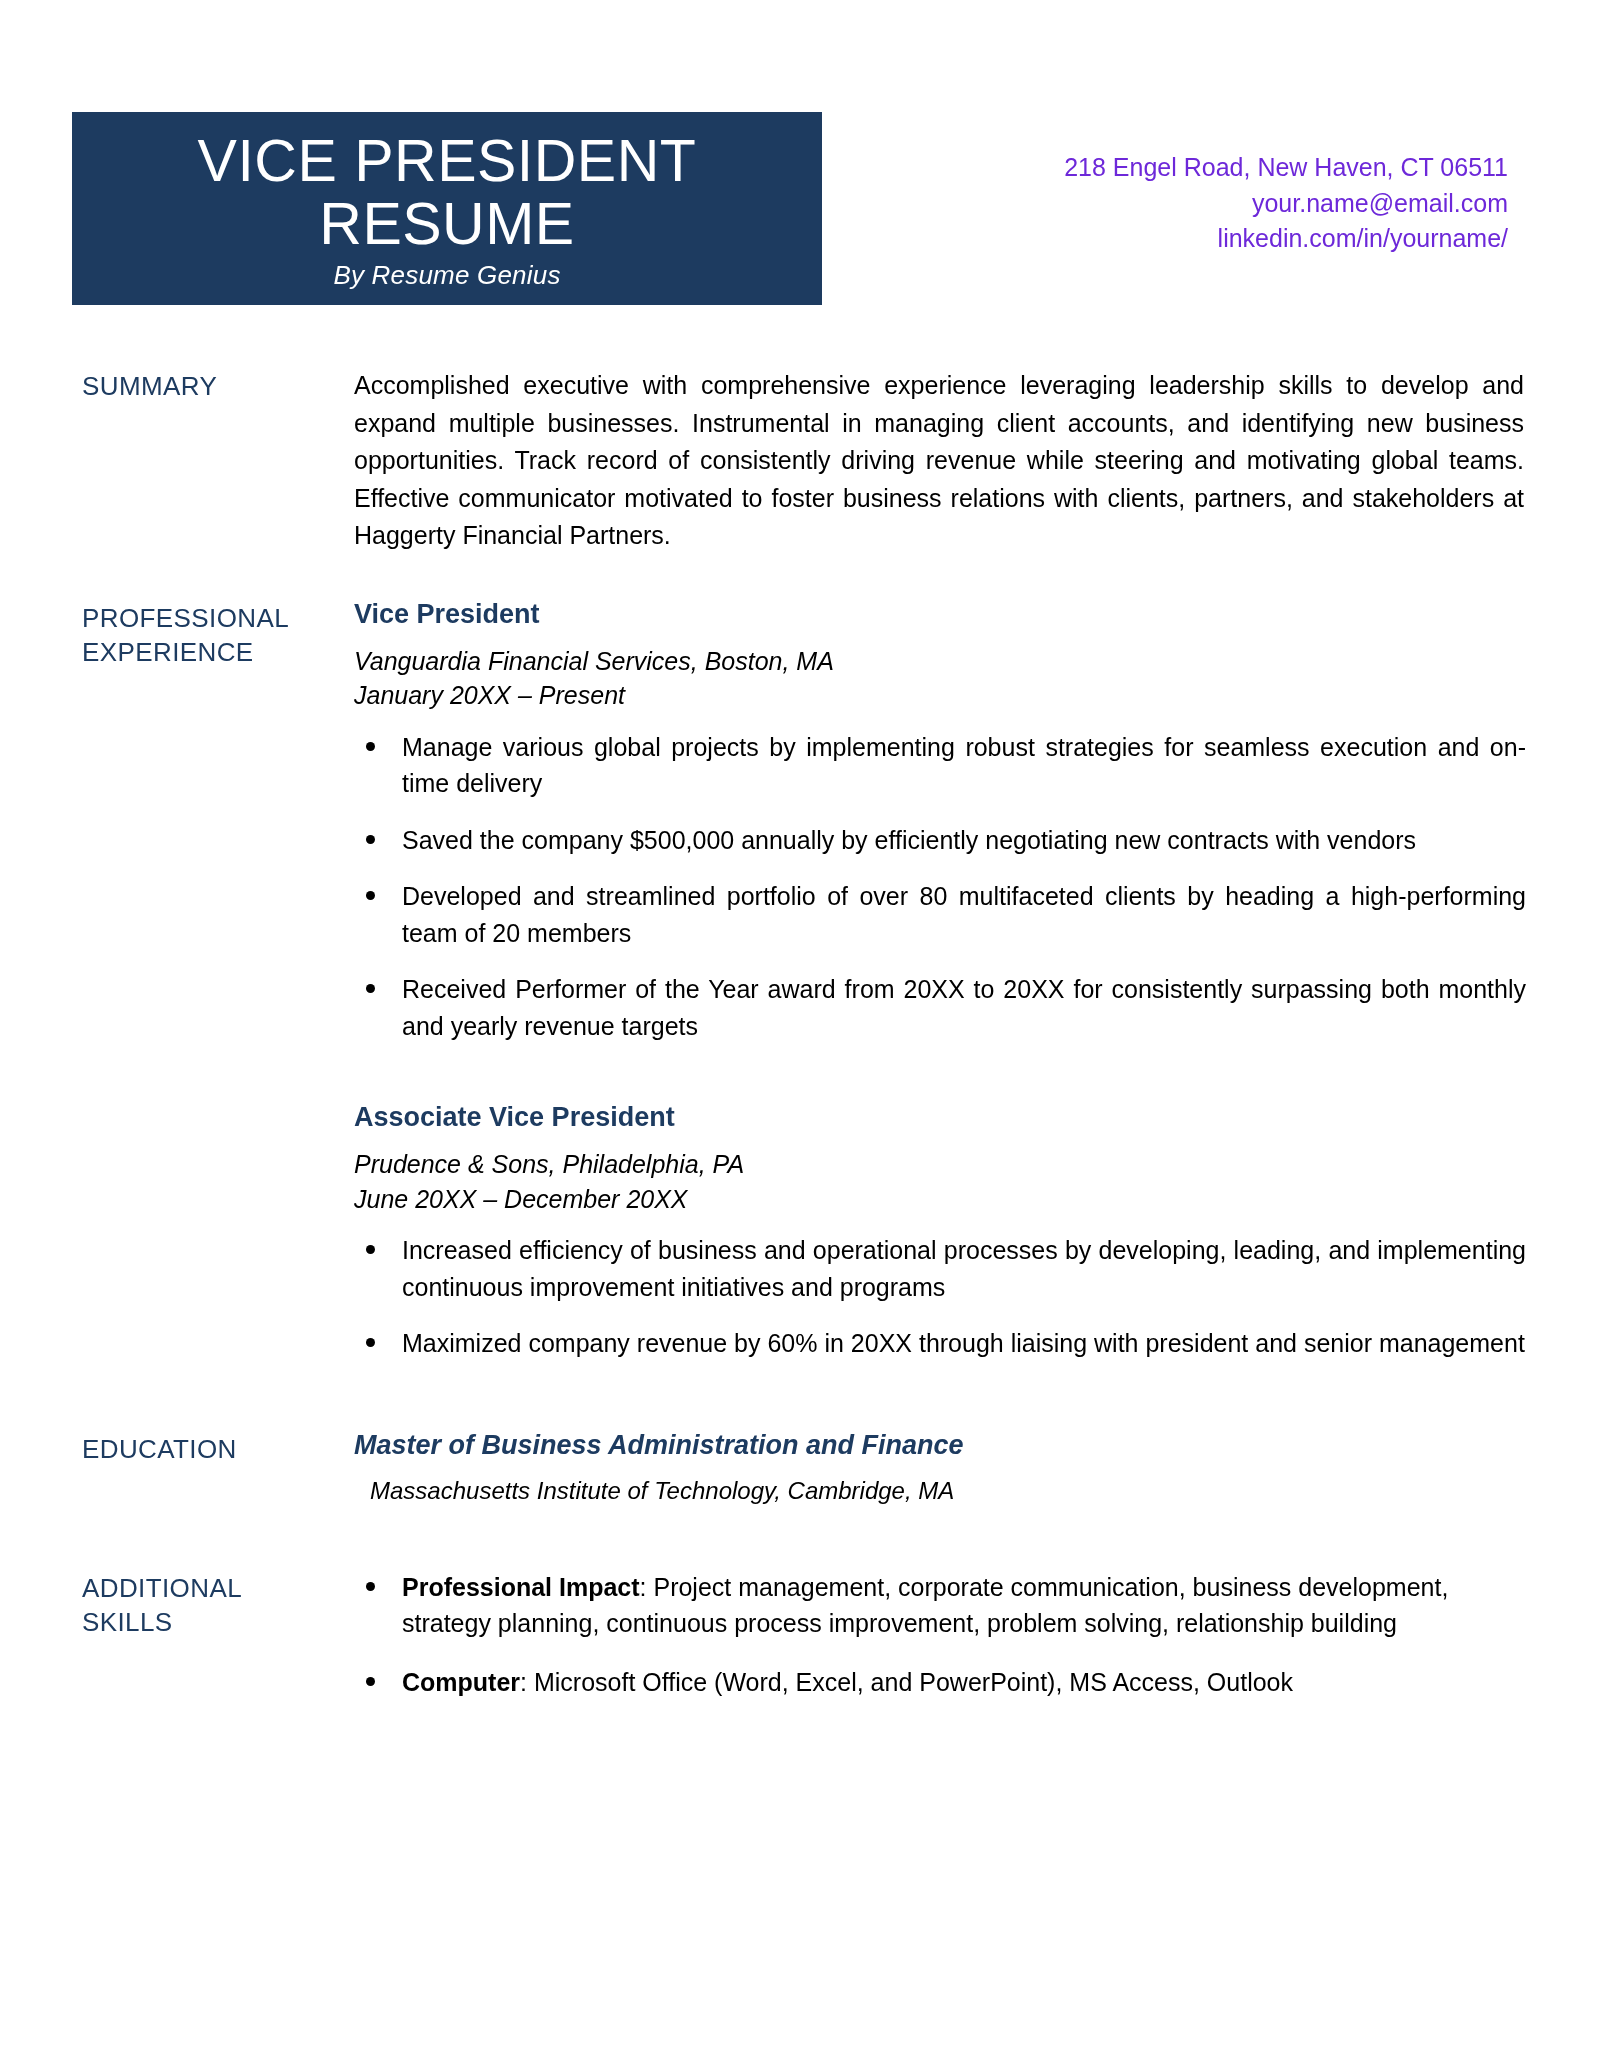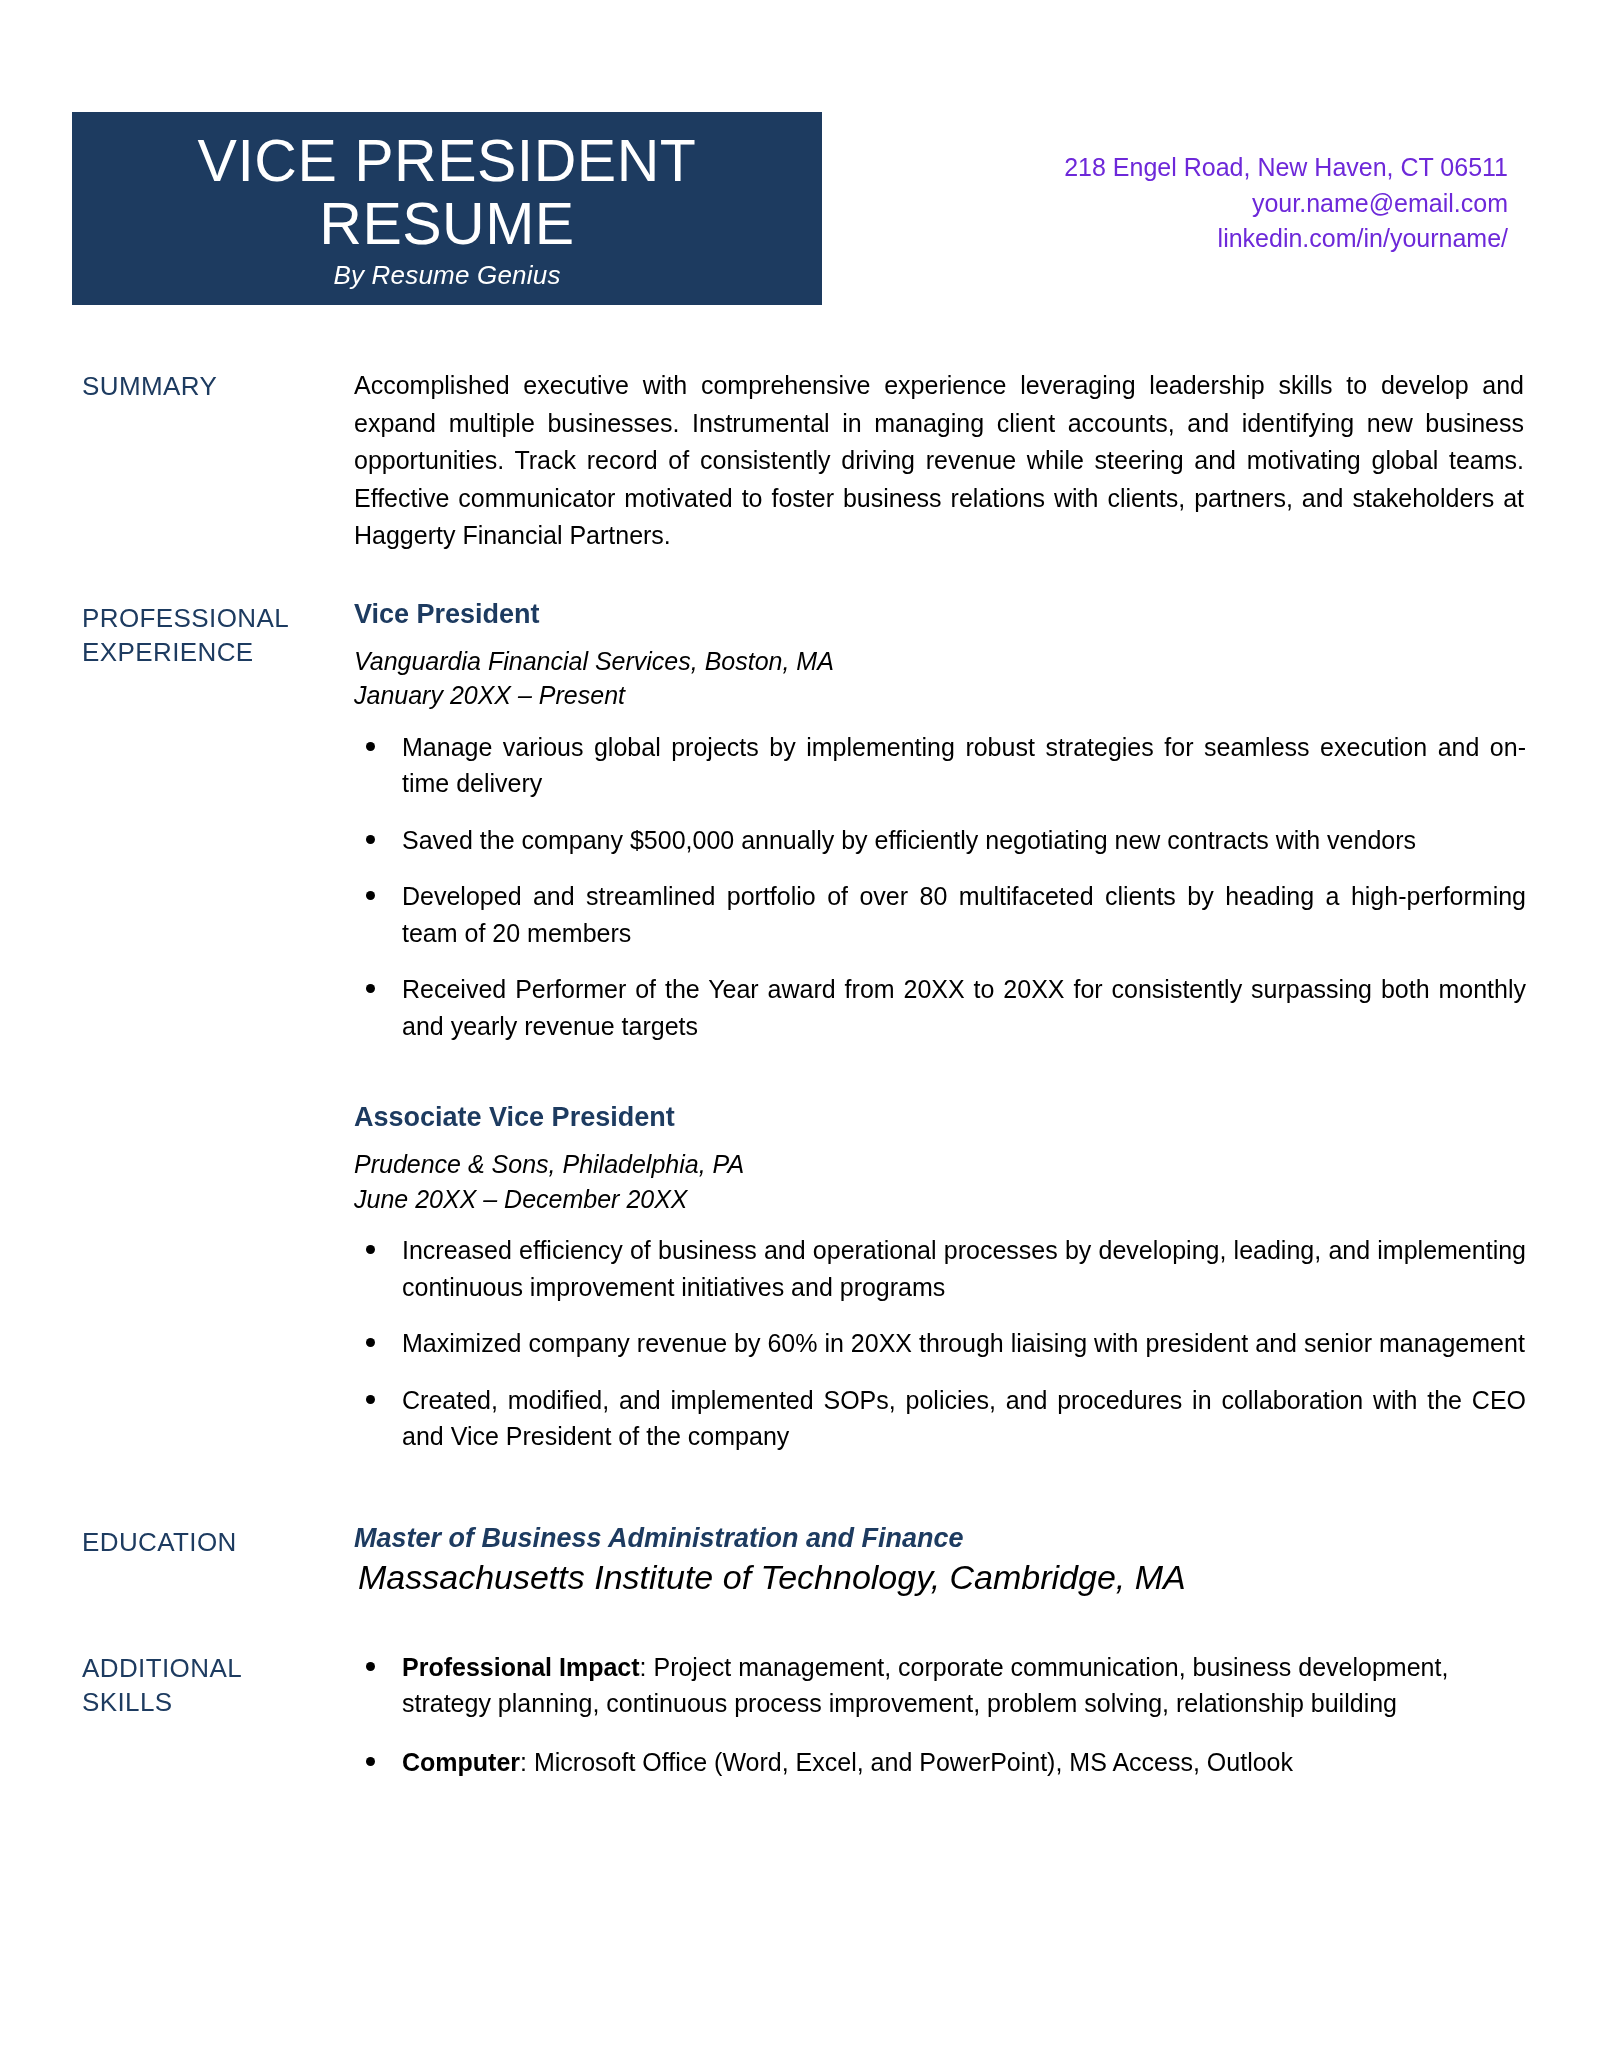--- a/index.html
+++ b/index.html
@@ -145,23 +145,23 @@
   }
 
   .edu-degree {
     color: #1d3b60;
     font-size: 27px;
     font-weight: bold;
     margin: 0 0 4px 0;
     font-style: italic;
   }
   .edu-school {
-    font-size: 34px;
-    font-style: italic;
-    margin: 4px;
+    font-size: 24px;
+    font-style: italic;
+    margin: 16px;
   }
 
   ul.skills-list > li {
     text-align: left;
     margin-bottom: 22px;
   }
   .skill-name {
     font-weight: bold;
   }
 </style>
@@ -213,21 +213,20 @@
 
         <div class="job">
           <div class="job-title">Associate Vice President</div>
           <div class="job-meta">
             <span>Prudence &amp; Sons, Philadelphia, PA</span><br>
             <span>June 20XX – December 20XX</span>
           </div>
           <ul class="bullets">
             <li>Increased efficiency of business and operational processes by developing, leading, and implementing continuous improvement initiatives and programs</li>
             <li>Maximized company revenue by 60% in 20XX through liaising with president and senior management</li>
-            <li>Created, modified, and implemented SOPs, policies, and procedures in collaboration with the CEO and Vice President of the company</li>
           </ul>
         </div>
 
       </div>
     </div>
 
     <div class="section" id="section-education">
       <div class="section-label">EDUCATION</div>
       <div class="section-content">
         <div class="edu-degree">Master of Business Administration and Finance</div>

